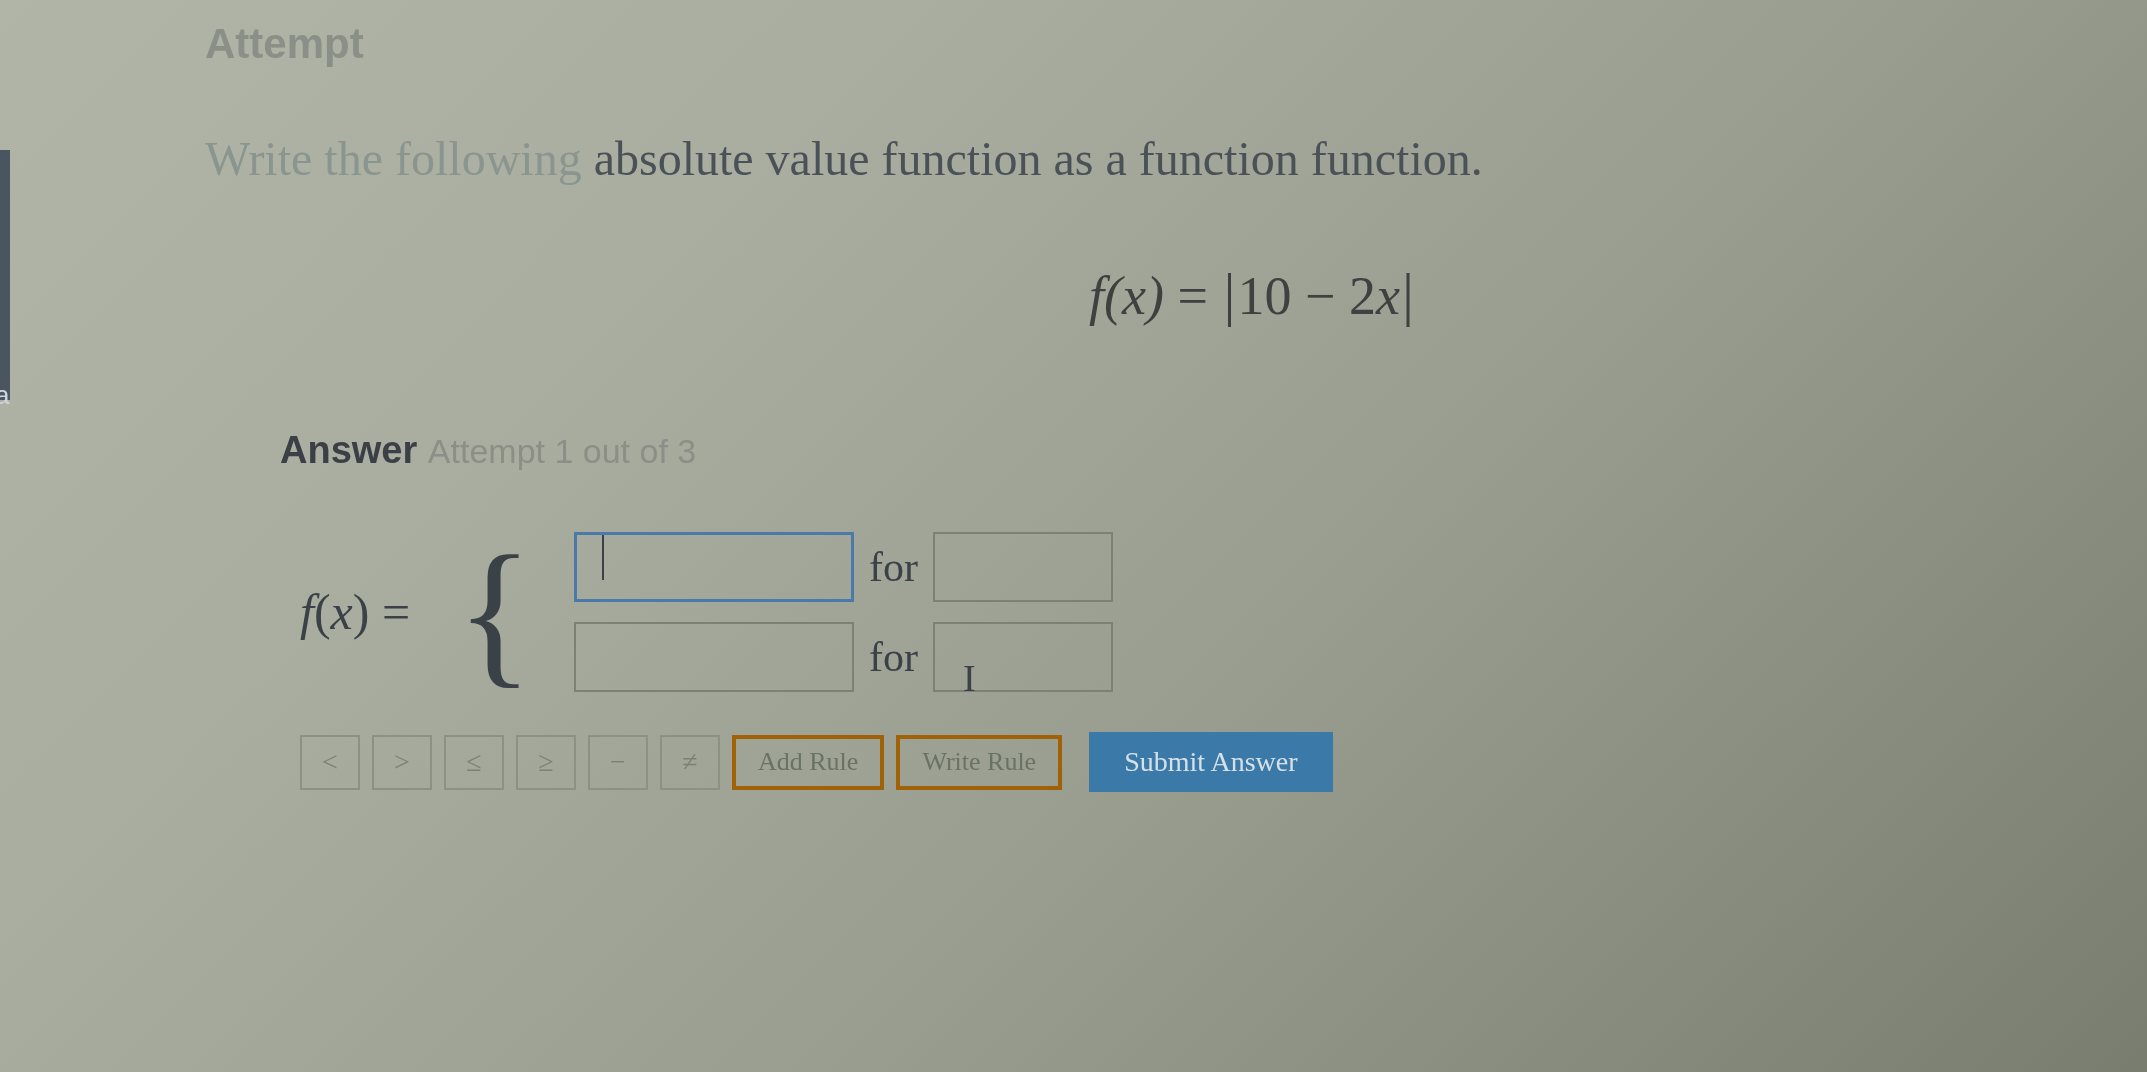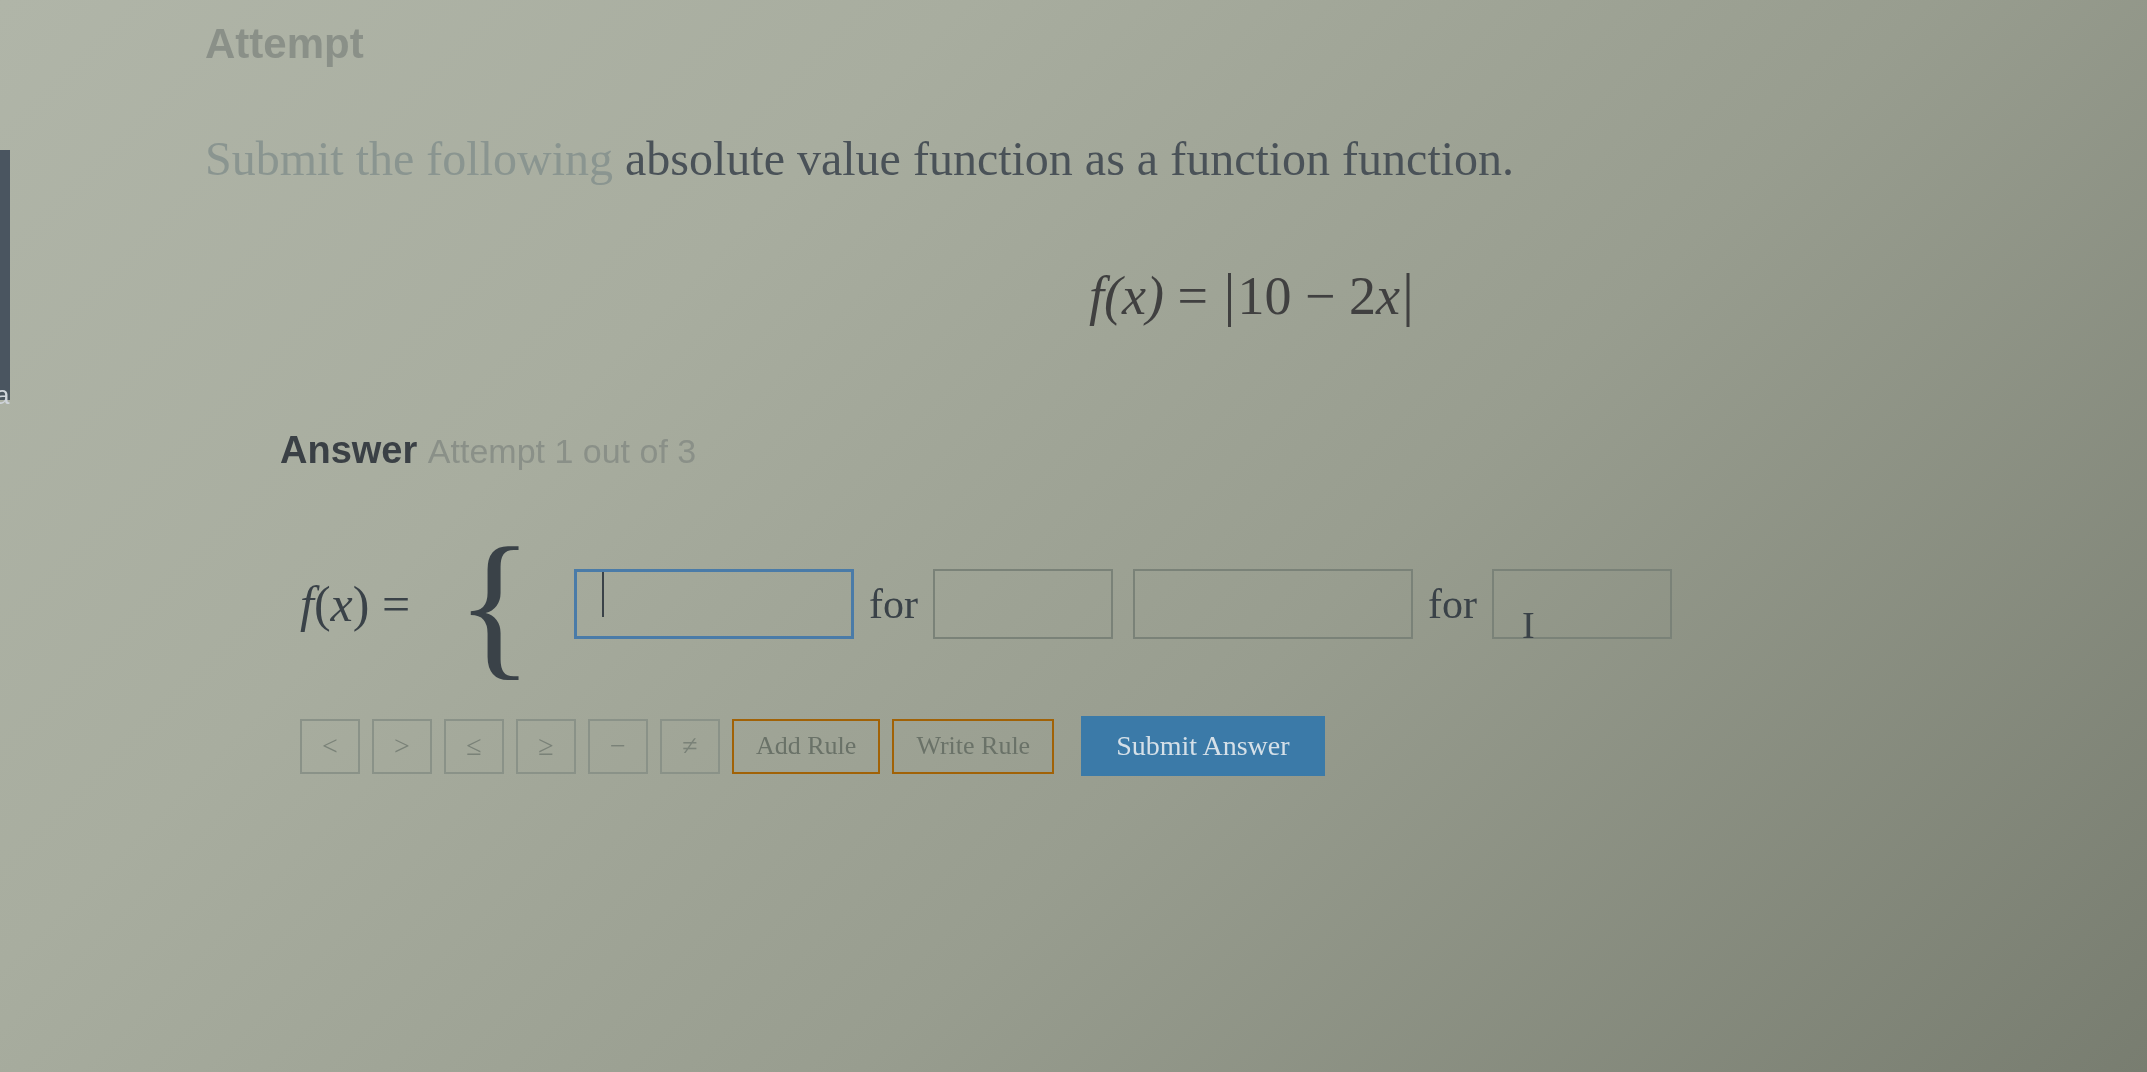--- a/index.html
+++ b/index.html
@@ -125,21 +125,21 @@
       font-size: 160px;
       color: #3a4248;
       line-height: 0.9;
       font-family: 'Times New Roman', serif;
       margin-right: 10px;
       font-weight: 300;
     }
     
     .rules {
       display: flex;
-      flex-direction: row;
+      flex-direction: column;
       gap: 20px;
     }
     
     .rule-row {
       display: flex;
       align-items: center;
       gap: 15px;
     }
     
     .input-box {
@@ -196,21 +196,21 @@
       font-family: 'Times New Roman', serif;
       cursor: pointer;
       display: flex;
       align-items: center;
       justify-content: center;
     }
     
     .text-btn {
       height: 55px;
       padding: 0 22px;
-      border: 2px solid #a16207;
+      border: 4px solid #a16207;
       background: transparent;
       font-size: 26px;
       color: #6a7268;
       font-family: Georgia, serif;
       cursor: pointer;
     }
     
     .submit-btn {
       height: 60px;
       padding: 0 35px;
@@ -241,21 +241,21 @@
 <body>
 
 <div class="sidebar-fragment"></div>
 <div class="sidebar-label">a</div>
 
 <div class="content">
 
   <div class="question-heading">Attempt</div>
 
   <div class="question-text">
-    <span class="faded">Submit the following</span><span> absolute value function as a function function.</span>
+    <span class="faded">Write the following</span><span> absolute value function as a function function.</span>
   </div>
 
   <div class="equation">
     <span><i>f</i>(<i>x</i>)</span><span class="num"> = </span><span class="abs-bar">|</span><span class="num">10</span><span class="num"> − </span><span class="num">2</span><span>x</span><span class="abs-bar">|</span>
   </div>
 
   <div class="answer-section">
 
     <div class="answer-heading">
       <span class="bold">Answer</span>

